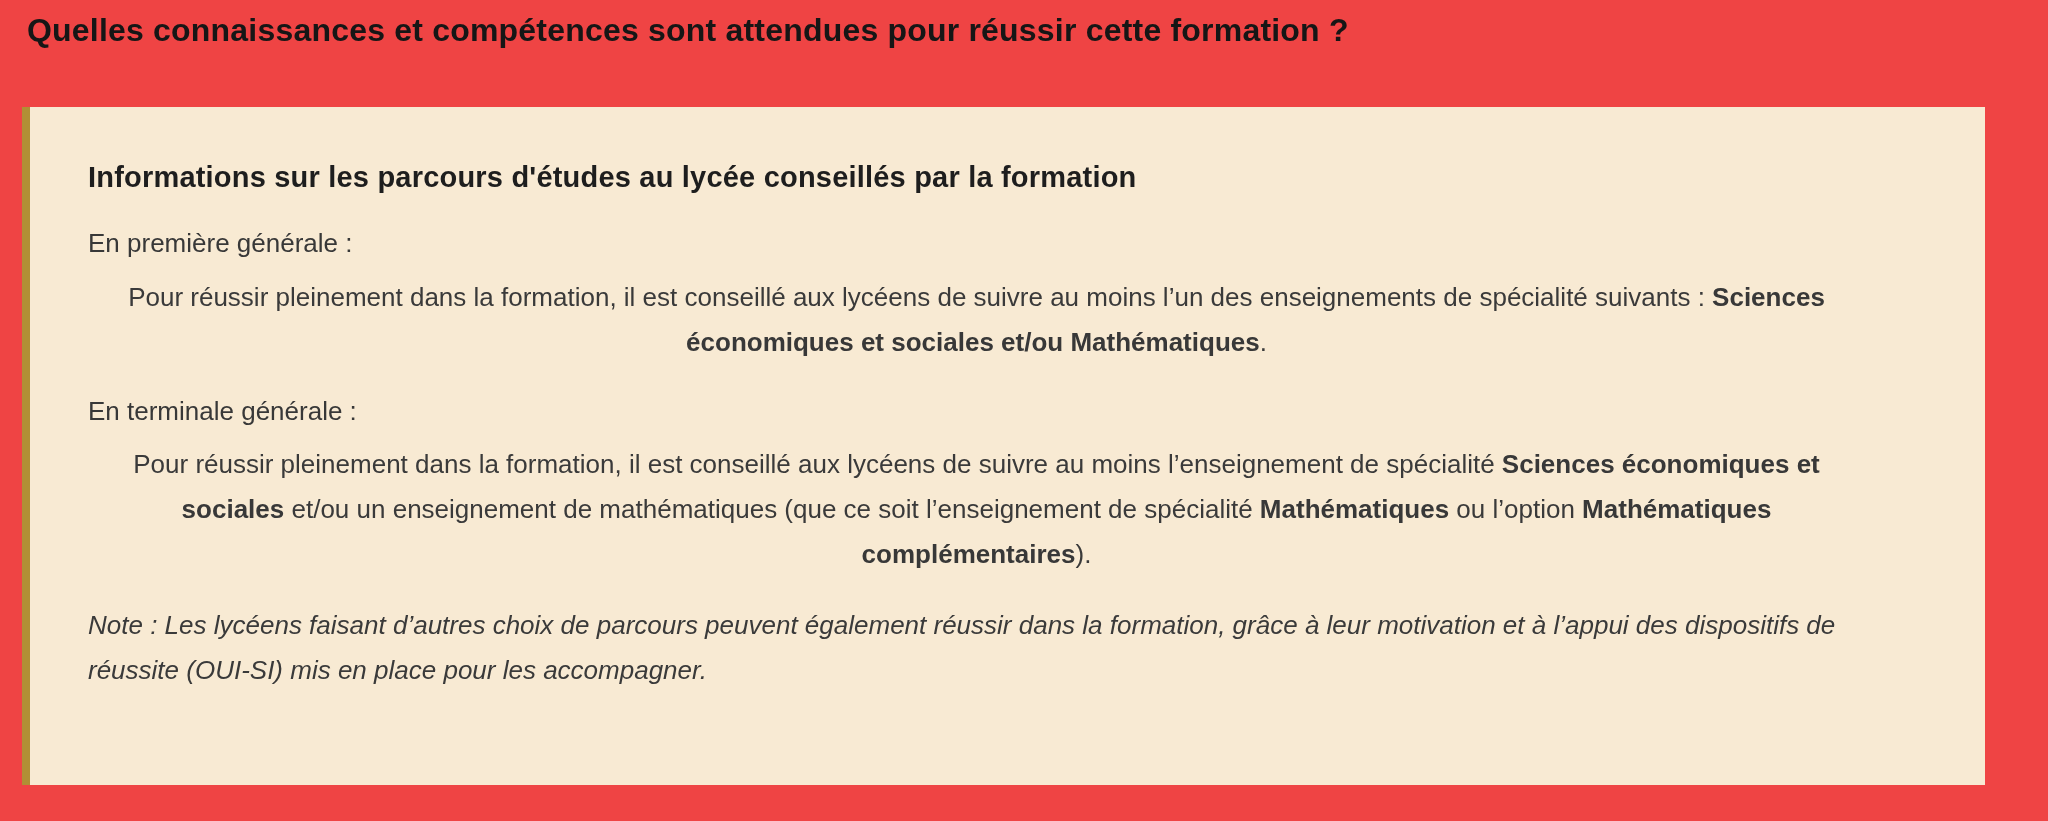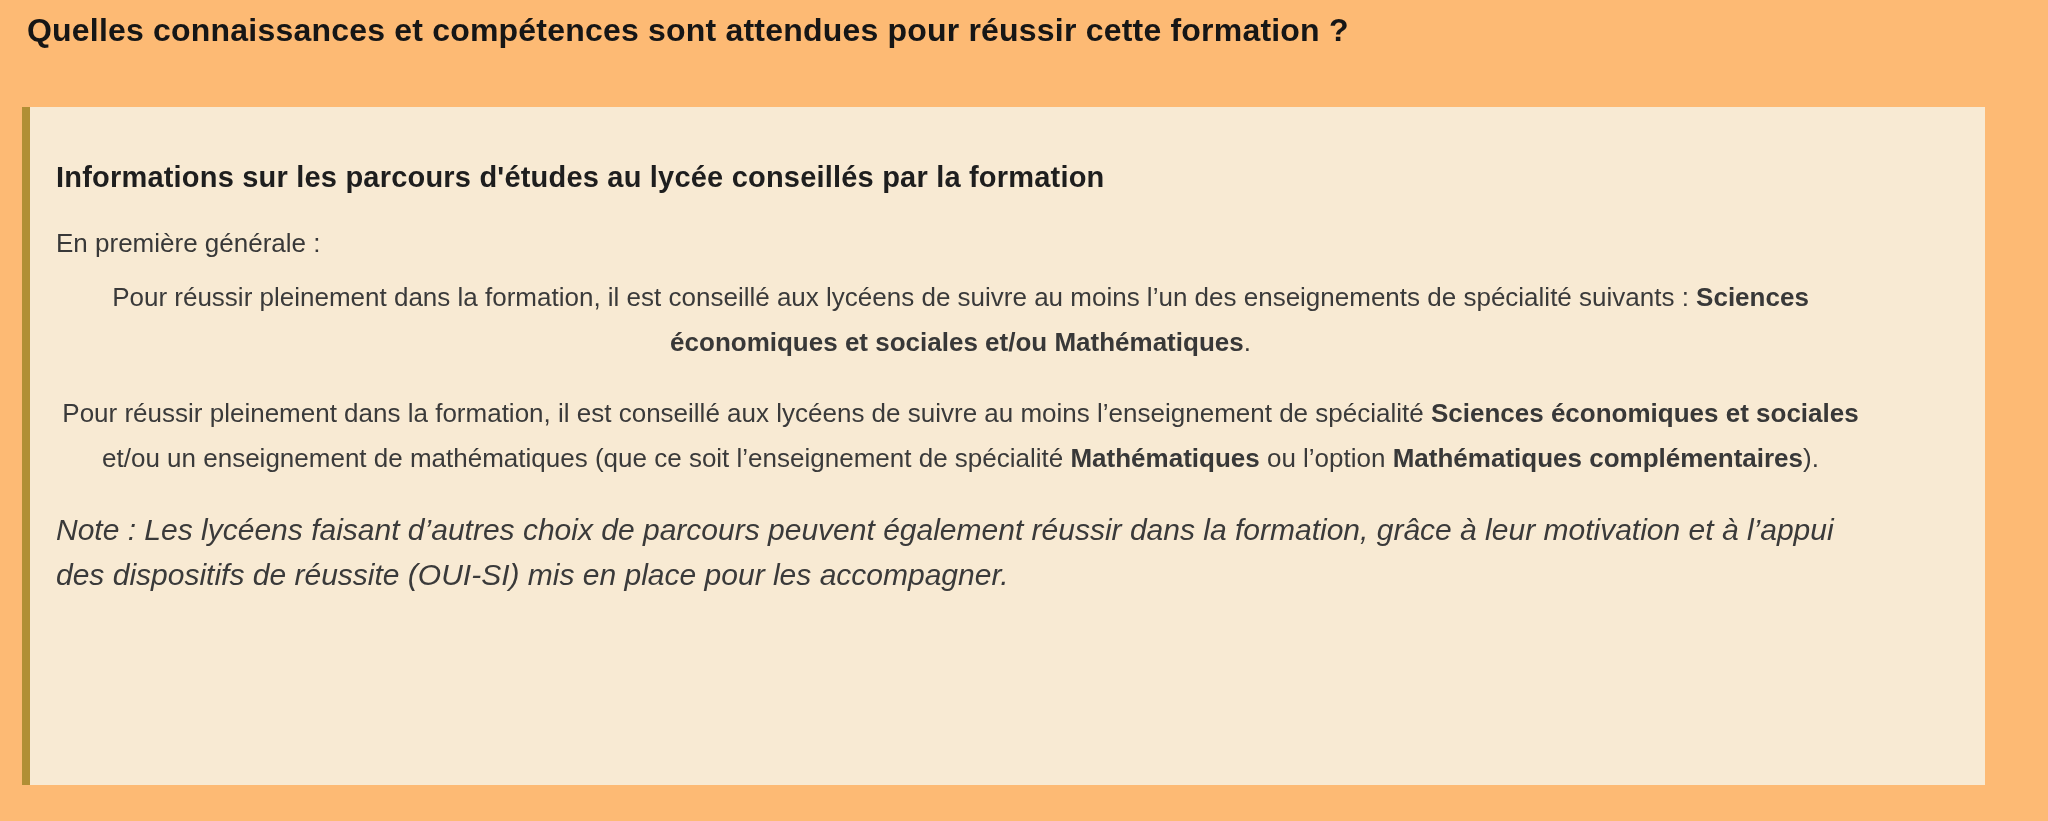--- a/index.html
+++ b/index.html
@@ -5,41 +5,41 @@
   html, body {
     margin: 0;
     padding: 0;
     background: #ffffff;
     font-family: "Liberation Sans", "DejaVu Sans", sans-serif;
   }
   .page {
     position: relative;
     width: 2048px;
     height: 821px;
-    background: #fdba74;
+    background: #ef4444;
     overflow: hidden;
   }
   .page-title {
     margin: 0;
     padding: 10px 40px 0 27px;
     font-size: 32px;
     line-height: 1.3;
     font-weight: 700;
     color: #161616;
     letter-spacing: 0.2px;
   }
   .info-box {
     box-sizing: border-box;
     margin-left: 22px;
     margin-top: 55px;
     width: 1963px;
     min-height: 678px;
     background: #f8ead3;
     border-left: 8px solid #b18f35;
-    padding: 52px 120px 66px 26px;
+    padding: 52px 120px 66px 58px;
   }
   .info-box-heading {
     margin: 0 0 32px 0;
     font-size: 29px;
     line-height: 1.25;
     font-weight: 700;
     color: #1e1e1e;
     letter-spacing: 0.2px;
   }
   .section-label {
@@ -58,21 +58,21 @@
     color: #3a3a3a;
     text-align: center;
   }
   .body-paragraph strong {
     font-weight: 700;
     color: #383838;
   }
   .note-paragraph {
     margin: 19px 0 0 0;
     max-width: 1790px;
-    font-size: 30px;
+    font-size: 26px;
     line-height: 45px;
     font-style: italic;
     font-weight: 400;
     color: #3a3a3a;
   }
 </style>
 </head>
 <body>
 
 <main class="page">
@@ -80,20 +80,21 @@
   <h2 class="page-title">Quelles connaissances et compétences sont attendues pour réussir cette formation ?</h2>
 
   <section class="info-box">
 
     <h3 class="info-box-heading">Informations sur les parcours d'études au lycée conseillés par la formation</h3>
 
     <p class="section-label">En première générale :</p>
 
     <p class="body-paragraph"><span>Pour réussir pleinement dans la formation, il est conseillé aux lycéens de suivre au moins l’un des enseignements de spécialité suivants : </span><strong>Sciences économiques et sociales et/ou Mathématiques</strong><span>.</span></p>
 
+    <p class="section-label">En terminale générale :</p>
 
     <p class="body-paragraph"><span>Pour réussir pleinement dans la formation, il est conseillé aux lycéens de suivre au moins l’enseignement de spécialité </span><strong>Sciences économiques et sociales</strong><span> et/ou un enseignement de mathématiques (que ce soit l’enseignement de spécialité </span><strong>Mathématiques</strong><span> ou l’option </span><strong>Mathématiques complémentaires</strong><span>).</span></p>
 
     <p class="note-paragraph">Note : Les lycéens faisant d’autres choix de parcours peuvent également réussir dans la formation, grâce à leur motivation et à l’appui des dispositifs de réussite (OUI-SI) mis en place pour les accompagner.</p>
 
   </section>
 
 </main>
 
 </body></html>

